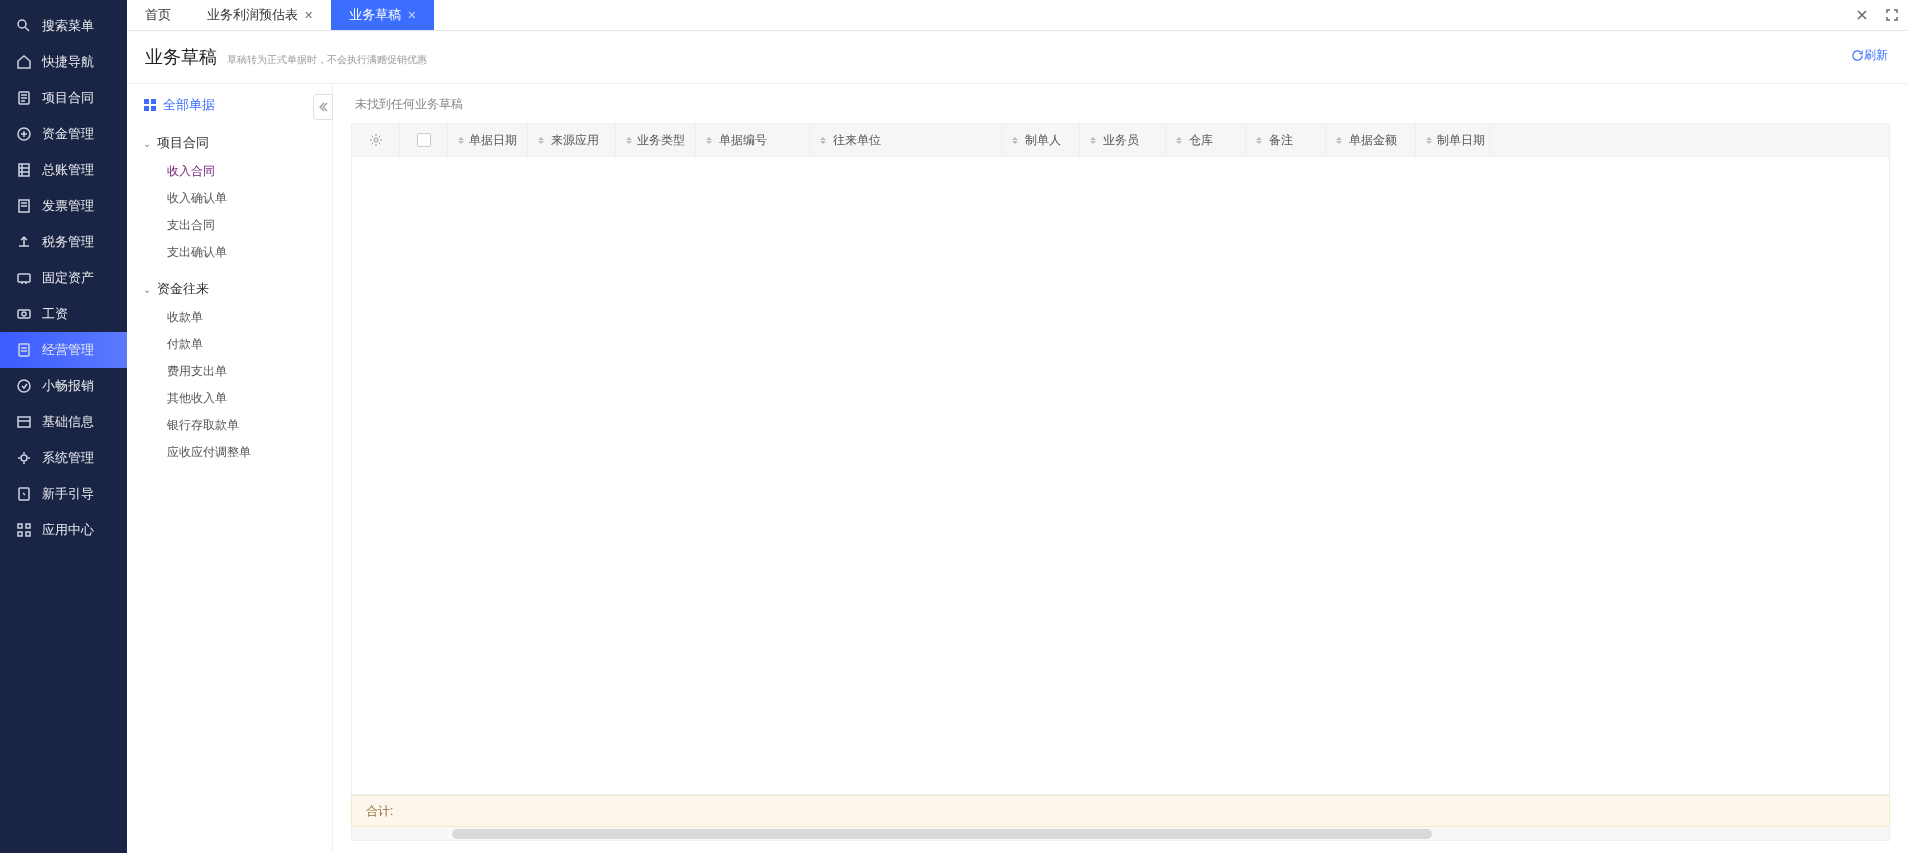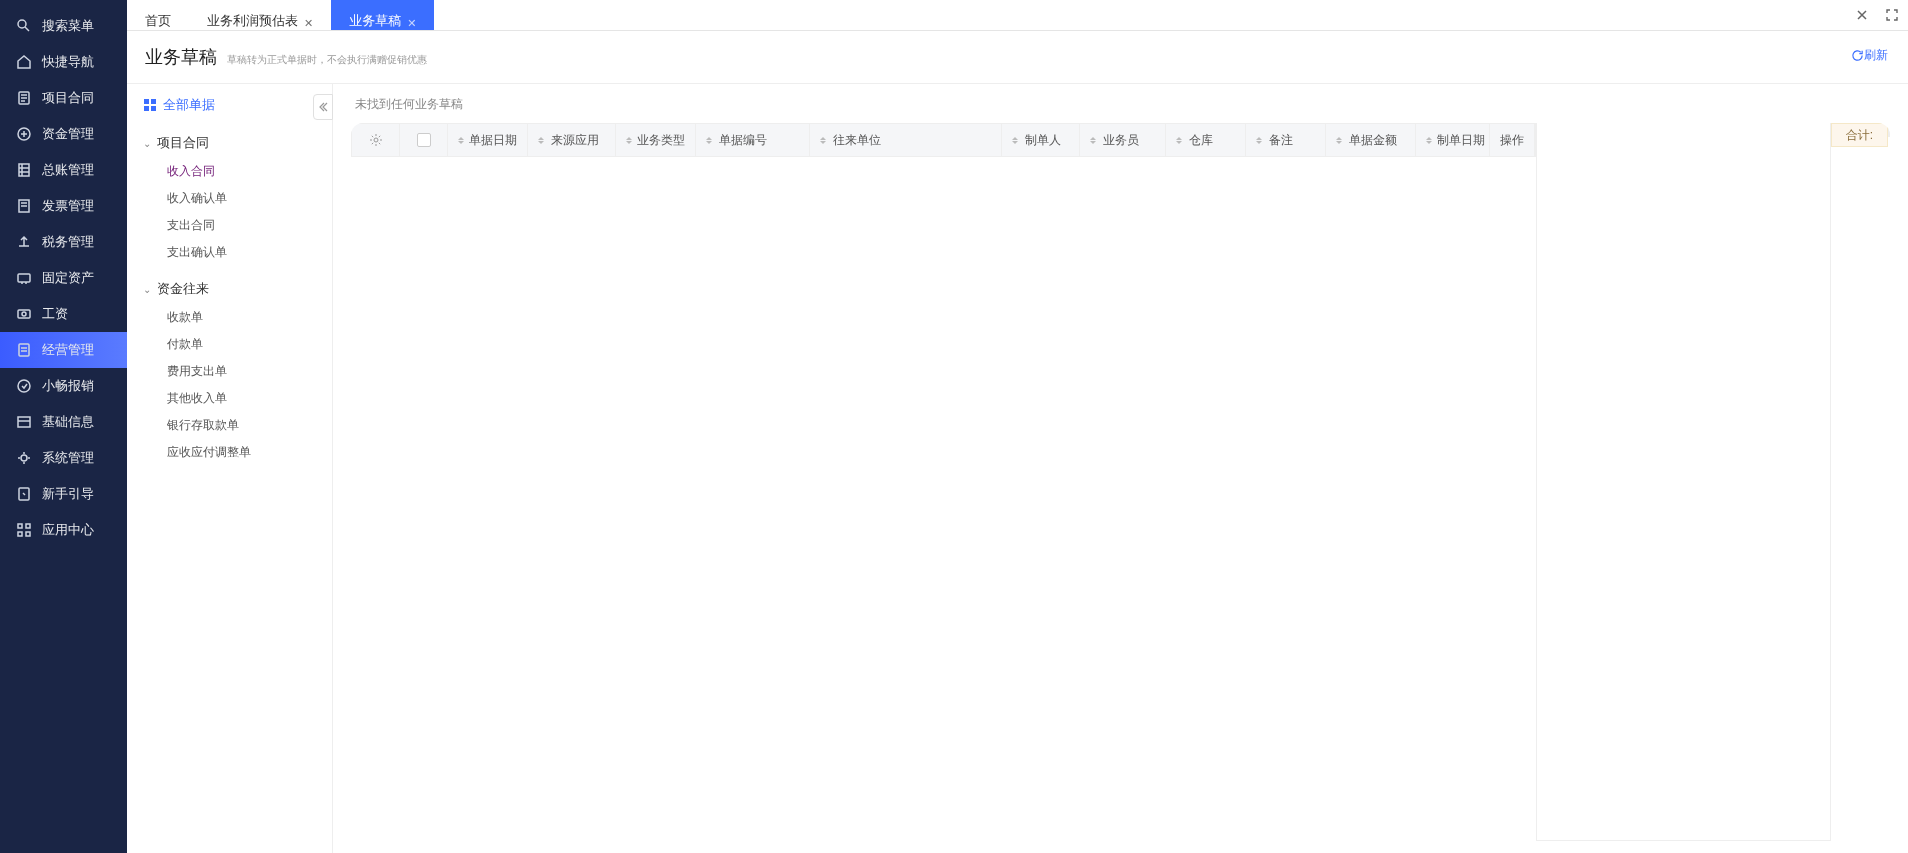--- a/index.html
+++ b/index.html
@@ -11,21 +11,21 @@
 .sidebar-item{display:flex;align-items:center;height:36px;padding:0 16px;cursor:pointer;font-size:13px;color:#e8eaed}
 .sidebar-item.active{background:linear-gradient(90deg,#3b5cff,#5a7bff)}
 .sidebar-icon{width:16px;height:16px;margin-right:10px;display:inline-flex;align-items:center;justify-content:center}
 .sidebar-icon svg{width:16px;height:16px;stroke:#cdd3e0;fill:none;stroke-width:1.5}
 
 
 .main{flex:1;display:flex;flex-direction:column;overflow:hidden;position:relative}
 
 
 .tabbar{height:31px;display:flex;align-items:stretch;border-bottom:1px solid #e5e5e5;background:#fff;position:relative}
-.tab{display:flex;align-items:flex-end;padding:0 18px;font-size:13px;color:#333;cursor:pointer;position:relative}
+.tab{display:flex;align-items:center;padding:0 18px;font-size:13px;color:#333;cursor:pointer;position:relative}
 .tab.active{background:#3b6eff;color:#fff}
 .tab-close{margin-left:6px;font-size:11px;cursor:pointer;opacity:.7}
 .tab.active .tab-close{color:#fff}
 .tabbar-actions{position:absolute;right:6px;top:0;height:100%;display:flex;align-items:center;gap:10px}
 .tabbar-btn{width:20px;height:20px;display:flex;align-items:center;justify-content:center;cursor:pointer;color:#666}
 
 
 .page-header{padding:14px 18px 14px 18px;display:flex;align-items:baseline;border-bottom:1px solid #eee;position:relative;background:#fff}
 .page-title{font-size:18px;font-weight:500;color:#222;margin-right:10px}
 .page-subtitle{font-size:10px;color:#999}
@@ -41,33 +41,33 @@
 .panel-collapse{position:absolute;right:-1px;top:10px;width:20px;height:26px;border:1px solid #e0e0e0;border-radius:4px 0 0 4px;display:flex;align-items:center;justify-content:center;background:#fff;cursor:pointer;color:#888}
 .tree-group{padding:4px 0}
 .tree-group-header{display:flex;align-items:center;padding:6px 16px;font-size:13px;color:#333;cursor:pointer;gap:4px}
 .tree-group-header .chev{width:10px;font-size:10px;color:#888}
 .tree-child{padding:5px 16px 5px 40px;font-size:12px;color:#555;cursor:pointer}
 .tree-child.selected{color:#701a75}
 
 
 .table-area{flex:1;display:flex;flex-direction:column;padding:12px 18px 12px 18px;overflow:hidden}
 .empty-msg{font-size:12px;color:#888;padding:0 4px 10px}
-.table-wrap{flex:1;display:flex;flex-direction:row;overflow:hidden;border-radius:12px}
+.table-wrap{flex:1;display:flex;flex-direction:column;overflow:hidden;border-radius:2px}
 .thead{display:flex;background:#f5f6f8;border:1px solid #eee;height:34px;align-items:stretch}
 .th{display:flex;align-items:center;padding:0 10px;font-size:12px;color:#555;border-right:1px solid #eee;white-space:nowrap;position:relative}
 .th.sortable{gap:5px}
 .sort-icon{width:8px;height:12px;display:inline-flex;flex-direction:column;justify-content:center;gap:1px}
 .sort-icon::before,.sort-icon::after{content:"";width:0;height:0;border-left:3px solid transparent;border-right:3px solid transparent}
 .sort-icon::before{border-bottom:3px solid #bbb}
 .sort-icon::after{border-top:3px solid #bbb}
 .th-gear{width:48px;justify-content:center;color:#999}
 .th-check{width:48px;justify-content:center}
 .checkbox{width:14px;height:14px;border:1px solid #ccc;border-radius:2px;background:#fff}
 .tbody{flex:1;background:#fff;border:1px solid #eee;border-top:none}
-.tfoot{height:24px;background:#fdf6ec;border:1px solid #f5e8c8;display:flex;align-items:center;padding:0 14px;font-size:12px;color:#8a6d3b}
+.tfoot{height:32px;background:#fdf6ec;border:1px solid #f5e8c8;display:flex;align-items:center;padding:0 14px;font-size:12px;color:#8a6d3b}
 .hscroll{height:14px;background:#f8f8f8;border:1px solid #eee;border-top:none;position:relative;overflow:hidden}
 .hscroll-thumb{position:absolute;left:100px;top:2px;height:10px;width:980px;background:#d9d9d9;border-radius:5px}
 
 
 .c-date{width:80px}.c-src{width:88px}.c-type{width:80px}.c-num{width:114px}.c-party{width:192px}
 .c-maker{width:78px}.c-sales{width:86px}.c-wh{width:80px}.c-note{width:80px}.c-amt{width:90px}.c-mdate{width:74px}.c-op{flex:1;justify-content:center}
 </style>
 </head>
 <body>
 
@@ -349,23 +349,20 @@
                 <span>备注</span>
               </div>
             <div class="th sortable c-amt">
                 <span class="sort-icon"></span>
                 <span>单据金额</span>
               </div>
             <div class="th sortable c-mdate">
                 <span class="sort-icon"></span>
                 <span>制单日期</span>
               </div>
-            <div class="th c-op">
-                <span>操作</span>
-              </div>
           </div>
           <div class="tbody"></div>
           <div class="tfoot">
               <span>合计:</span>
             </div>
           <div class="hscroll">
               <div class="hscroll-thumb"></div>
             </div>
         </div>
       </section>

